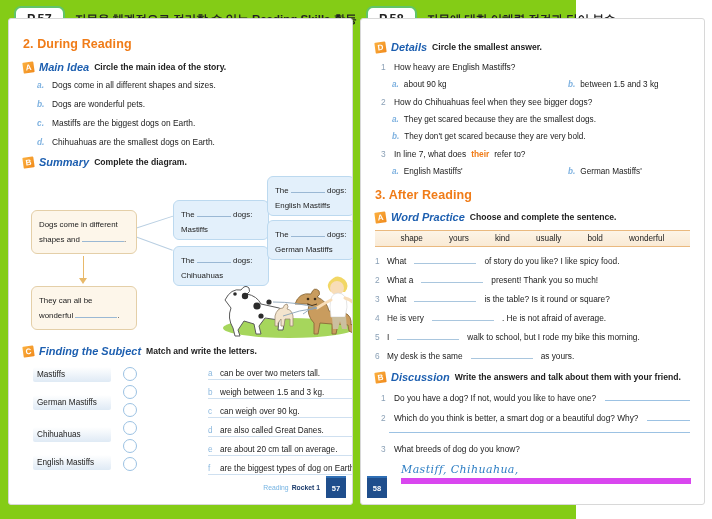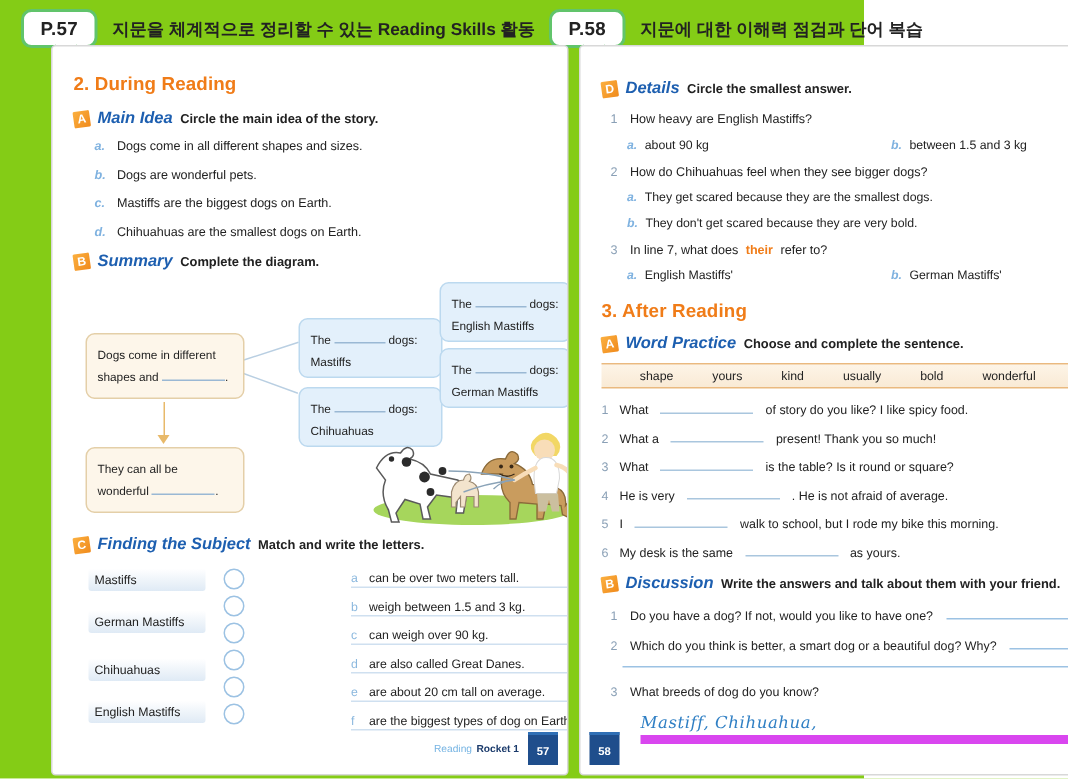--- a/index.html
+++ b/index.html
@@ -33,27 +33,26 @@
     background: #fff;
     border-right: 2px solid #61c46b;
     border-bottom: 2px solid #61c46b;
     transform: rotate(45deg);
   }
   .header-title { font-size: 11.5px; color: #222; font-weight: bold; white-space: nowrap; }
 
   
   .page {
     position: absolute;
-    top: 30px;
+    top: 18px;
     height: 487px;
     background: #fff;
     border: 1px solid #d8d8d8;
     border-radius: 3px;
     overflow: hidden;
-    margin-left: 26px;
   }
   .page.left { left: 8px; width: 345px; }
   .page.right { left: 360px; width: 345px; }
 
   
   .sec-title {
     color: #f07c18; font-weight: bold; font-size: 12.5px; letter-spacing: .1px;
   }
   .act-head { display: flex; align-items: center; gap: 5px; }
   .badge-letter {

